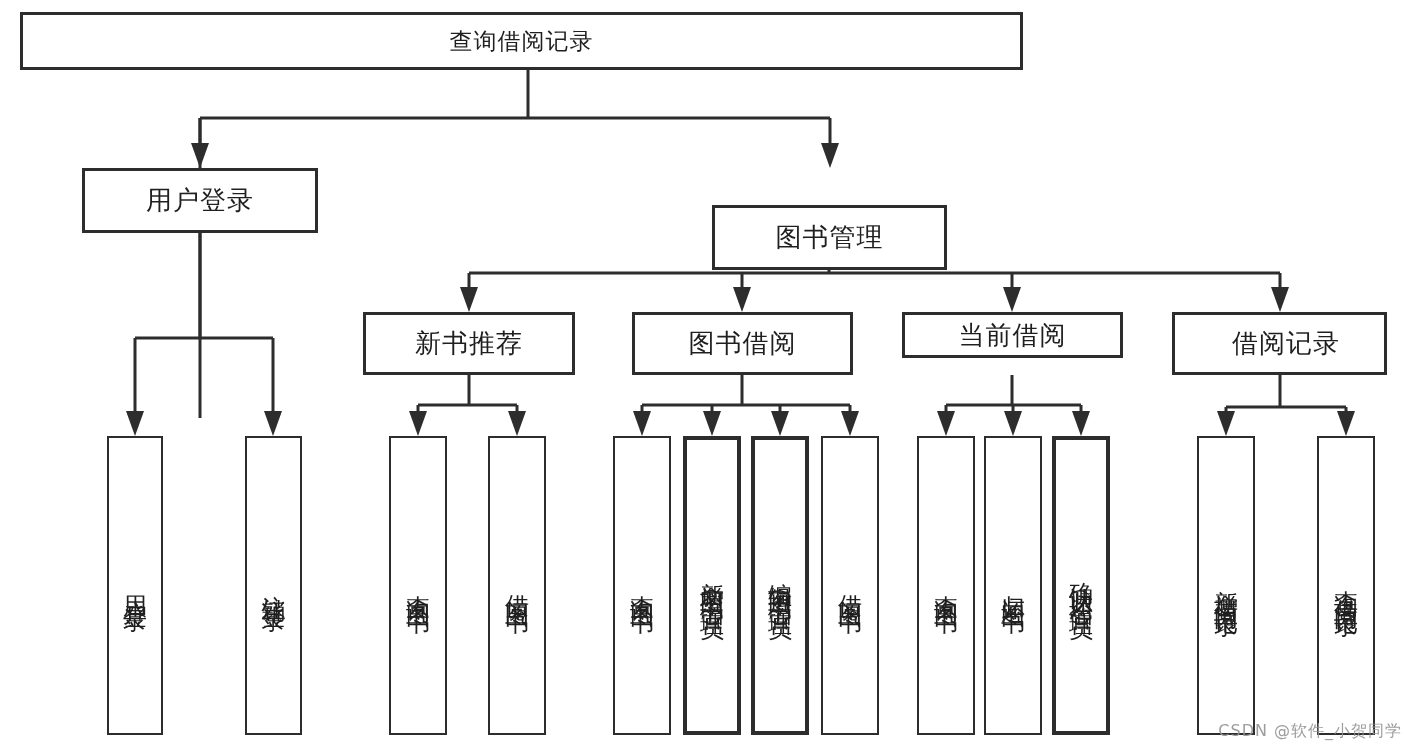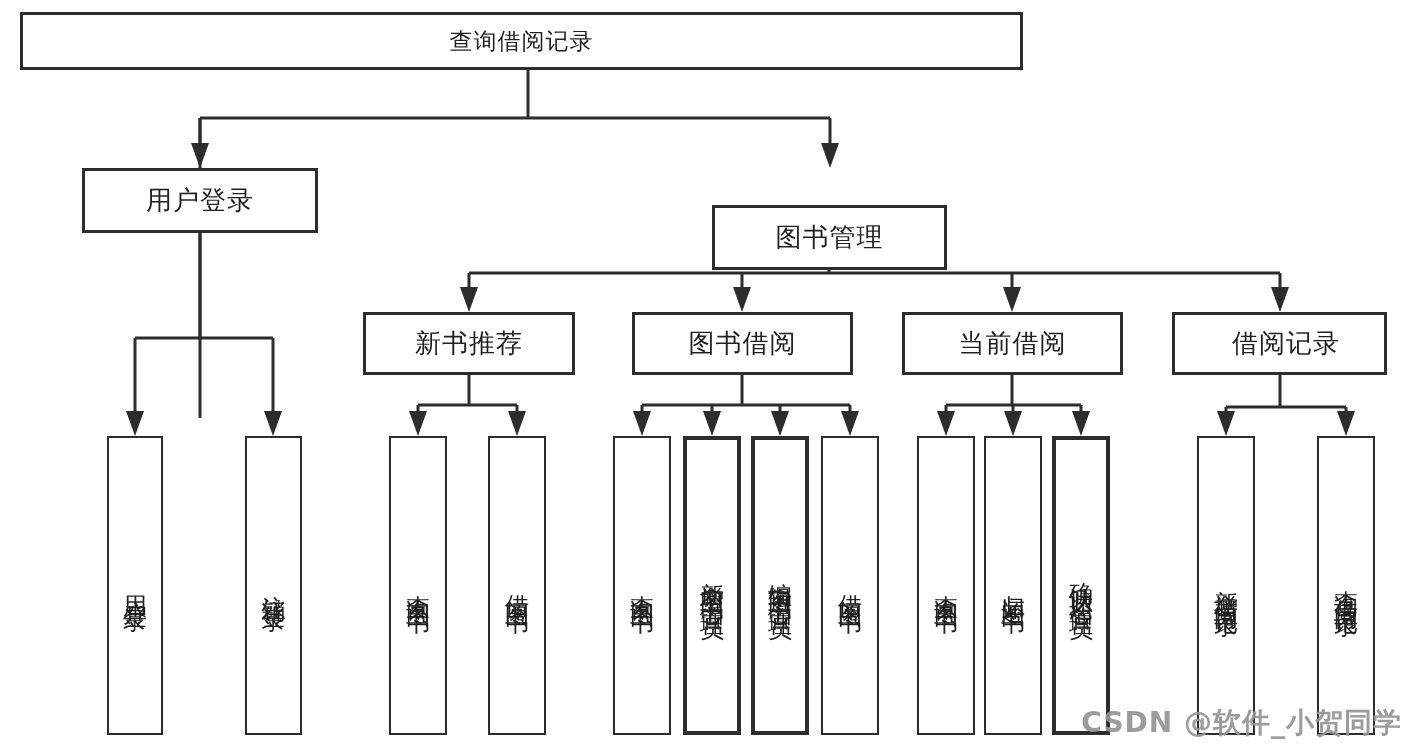--- a/index.html
+++ b/index.html
@@ -37,25 +37,24 @@
     font-size: 24px;
     letter-spacing: 5px;
     border-width: 2.5px;
     white-space: normal;
   }
   .vbox.thick { border-width: 4px; }
   #watermark {
     position: absolute;
     right: 3px;
     bottom: 5px;
-    font-size: 28px;
+    font-size: 16px;
     color: rgba(148, 148, 148, 0.92);
     letter-spacing: 1px;
     white-space: nowrap;
-    font-weight: bold;
   }
 </style>
 </head>
 <body>
 
 <div id="canvas">
 
   <svg id="connector-layer" viewBox="0 0 1405 747" xmlns="http://www.w3.org/2000/svg">
 
     <path d="M528 70 V118 M200 118 H830 M200 118 V418 M830 118 V150" fill="none" stroke="#2d2d2d" stroke-width="3"></path>
@@ -87,21 +86,21 @@
       <polygon points="1337,411 1355,411 1346,436" fill="#2d2d2d"></polygon>
     </svg>
 
   <div class="box hbox rootbox" style="left:20px; top:12px; width:1003px; height:58px;">查询借阅记录</div>
 
   <div class="box hbox" style="left:82px; top:168px; width:236px; height:65px;">用户登录</div>
   <div class="box hbox" style="left:712px; top:168px; width:235px; height:65px;margin-top:37px;">图书管理</div>
 
   <div class="box hbox" style="left:363px; top:312px; width:212px; height:63px;">新书推荐</div>
   <div class="box hbox" style="left:632px; top:312px; width:221px; height:63px;font-family:Liberation Serif, serif;">图书借阅</div>
-  <div class="box hbox" style="left:902px; top:312px; width:221px; height:63px;">当前借阅</div>
+  <div class="box hbox" style="left:902px; top:312px; width:221px; height:46px;">当前借阅</div>
   <div class="box hbox" style="left:1172px; top:312px; width:215px; height:63px;padding-left:13px;">借阅记录</div>
 
   <div class="box vbox" style="left:107px; top:436px; width:56px; height:299px;">用户登录</div>
   <div class="box vbox" style="left:245px; top:436px; width:57px; height:299px;">注销登录</div>
 
   <div class="box vbox" style="left:389px; top:436px; width:58px; height:299px;">查询图书</div>
   <div class="box vbox" style="left:488px; top:436px; width:58px; height:299px;">借阅图书</div>
 
   <div class="box vbox" style="left:613px; top:436px; width:58px; height:299px;">查询图书</div>
   <div class="box vbox thick" style="left:683px; top:436px; width:58px; height:299px;">新增图书（管理员）</div>

